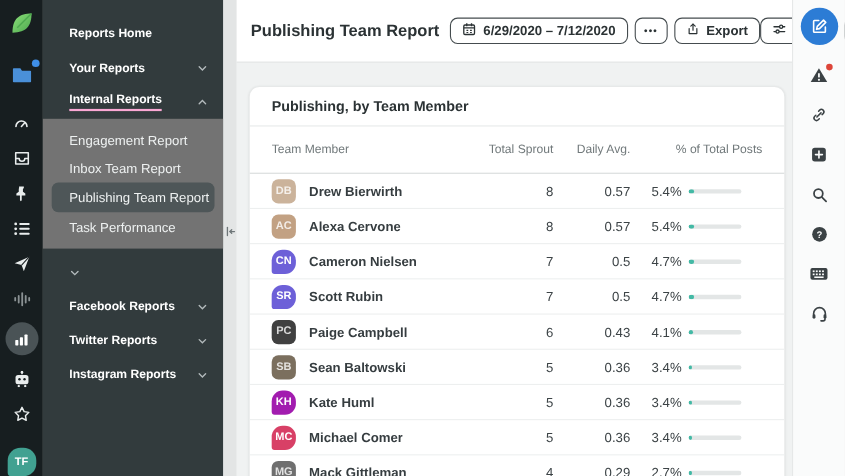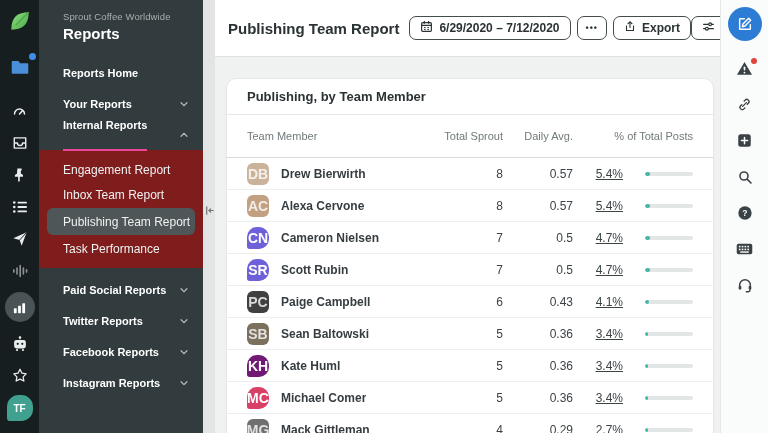--- a/index.html
+++ b/index.html
@@ -10,34 +10,34 @@
   
   .rail { width:39px; background:#171e20; display:flex; flex-direction:column; align-items:center; flex-shrink:0; }
   .logo { margin-top:8px; }
   .rail-folder { position:relative; margin-top:19px; width:24px; height:20px; display:flex; align-items:center; justify-content:center; }
   .rail-folder .dot { position:absolute; top:-4px; right:-4px; width:7px; height:7px; border-radius:50%; background:#3f8fe8; }
   .rail-ic { margin-top:16px; height:16px; display:flex; align-items:center; justify-content:center; color:#e9eded; }
   .rail-ic.first { margin-top:26px; }
   .rail-ic.dim { color:#8a9193; }
   .rail-active { margin-top:13px; width:30px; height:30px; border-radius:50%; background:#4a5356; display:flex; align-items:center; justify-content:center; color:#fff; }
   .rail-ic.after-active { margin-top:13px; }
-  .user-av { margin-top:auto; margin-bottom:12px; width:26px; height:26px; border-radius:45% 45% 45% 12%; background:#41a191; color:#fff;
+  .user-av { margin-top:auto; width:26px; height:26px; border-radius:45% 45% 45% 12%; background:#41a191; color:#fff;
              font-size:10px; font-weight:bold; display:flex; align-items:center; justify-content:center; }
 
   
   .sidebar { width:164px; background:#323b3d; color:#fff; flex-shrink:0; display:flex; flex-direction:column; }
   .sb-head { padding:11px 0 0 24px; }
   .acct { font-size:9.5px; color:#a7afb1; letter-spacing:.1px; }
   .sb-title { font-size:15px; font-weight:bold; margin-top:3px; }
   .nav { margin-top:15px; }
   .nav-item { height:31px; display:flex; align-items:center; justify-content:space-between; padding:0 14px 0 24px;
               font-size:11px; font-weight:bold; cursor:pointer; }
   .nav-item .chev { color:#b3babc; display:flex; }
-  .lbl-underline { border-bottom:2px solid #ec4899; padding-bottom:18px; }
-  .subpanel { background:#7f1d1d; padding:7px 0; }
+  .lbl-underline { border-bottom:2px solid #f9a8d4; padding-bottom:2px; }
+  .subpanel { background:#737373; padding:7px 0; }
   .sub-item { height:25px; display:flex; align-items:center; padding-left:24px; font-size:12px; color:#eef1f1; cursor:pointer; }
   .sub-item.selected { background:#4e5658; border-radius:6px; margin:1px 8px; padding-left:16px; height:27px; }
   .sections { margin-top:6px; }
 
   
   .strip { width:12px; background:#e3e5e5; flex-shrink:0; position:relative; }
   .strip .handle { position:absolute; top:205px; left:0; width:12px; display:flex; justify-content:center; color:#6e7678; cursor:pointer; }
 
   
   .main { flex:1; display:flex; flex-direction:column; background:#f0f2f2; min-width:0; }
@@ -55,25 +55,25 @@
   .card-title { height:36px; display:flex; align-items:center; padding:0 20px; font-size:13px; font-weight:bold; color:#2b3234;
                 border-bottom:1px solid #e7e9e9; }
   .thead, .trow { display:grid; grid-template-columns:1fr 80px 70px 120px; align-items:center; padding:0 20px; }
   .thead { height:43px; border-bottom:1px solid #d8dbdb; font-size:11px; color:#71797b; }
   .thead .h { text-align:right; }
   .thead .h.left { text-align:left; }
   .trow { height:32px; border-bottom:1px solid #edefef; font-size:12px; color:#3c4346; }
   .tm { display:flex; align-items:center; gap:12px; font-weight:bold; color:#363d40; min-width:0; }
   .tm .nm { overflow:hidden; text-overflow:ellipsis; white-space:nowrap; }
   .av { width:22px; height:22px; flex-shrink:0; display:flex; align-items:center; justify-content:center;
-        font-size:14px; font-weight:bold; color:#fff; }
+        font-size:10px; font-weight:bold; color:#fff; }
   .av.initials { border-radius:45% 45% 45% 12%; }
   .av.photo { border-radius:6px; color:rgba(255,255,255,.8); }
   .num { text-align:right; }
-  .pctcell { display:flex; align-items:center; justify-content:flex-end; gap:22px;text-decoration:underline; }
+  .pctcell { display:flex; align-items:center; justify-content:center; gap:6px; }
   .bar { width:48px; height:4px; border-radius:2px; background:#e3e6e6; overflow:hidden; }
   .bar i { display:block; height:100%; background:#43b9a5; border-radius:2px; }
 
   
   .rightrail { width:48px; background:#fafbfb; border-left:1px solid #e6e8e8; flex-shrink:0; display:flex; flex-direction:column; align-items:center; }
   .compose { width:34px; height:34px; border-radius:50%; background:#2c7cd5; color:#fff; margin-top:7px;
              display:flex; align-items:center; justify-content:center; cursor:pointer; }
   .rricon { margin-top:19px; height:17px; color:#3b4245; position:relative; display:flex; align-items:center; justify-content:center; cursor:pointer; }
   .rricon.alert::after { content:""; position:absolute; top:-2px; right:-4px; width:6px; height:6px; border-radius:50%; background:#dd4539; }
 </style>
@@ -163,24 +163,20 @@
     </div>
     <div class="rail-ic">
       <svg width="16" height="15" viewBox="0 0 24 23" fill="none" stroke="currentColor" stroke-width="2" stroke-linejoin="round">
         <path d="M12 2l3 6 6.5 1-4.7 4.6 1.1 6.4L12 17l-5.9 3 1.1-6.4L2.5 9 9 8Z"></path>
         </svg>
     </div>
     <div class="user-av">TF</div>
   </div>
 
   <nav class="sidebar">
-    <div class="sb-head">
-      <div class="acct">Sprout Coffee Worldwide</div>
-      <div class="sb-title">Reports</div>
-    </div>
     <div class="nav">
       <div class="nav-item">
         <span>Reports Home</span>
       </div>
       <div class="nav-item">
         <span>Your Reports</span>
         <span class="chev">
           <svg width="10" height="10" viewBox="0 0 24 24" fill="none" stroke="currentColor" stroke-width="3" stroke-linecap="round">
               <path d="M5 9l7 7 7-7"></path>
             </svg>
@@ -203,37 +199,36 @@
           </div>
         <div class="sub-item selected">
             <span>Publishing Team Report</span>
           </div>
         <div class="sub-item">
             <span>Task Performance</span>
           </div>
       </div>
       <div class="sections">
         <div class="nav-item">
-          <span>Paid Social Reports</span>
+          <span class="chev">
+              <svg width="10" height="10" viewBox="0 0 24 24" fill="none" stroke="currentColor" stroke-width="3" stroke-linecap="round">
+                <path d="M5 9l7 7 7-7"></path>
+              </svg>
+            </span>
+        </div>
+        <div class="nav-item">
+          <span>Facebook Reports</span>
           <span class="chev">
               <svg width="10" height="10" viewBox="0 0 24 24" fill="none" stroke="currentColor" stroke-width="3" stroke-linecap="round">
                 <path d="M5 9l7 7 7-7"></path>
               </svg>
             </span>
         </div>
         <div class="nav-item">
           <span>Twitter Reports</span>
-          <span class="chev">
-              <svg width="10" height="10" viewBox="0 0 24 24" fill="none" stroke="currentColor" stroke-width="3" stroke-linecap="round">
-                <path d="M5 9l7 7 7-7"></path>
-              </svg>
-            </span>
-        </div>
-        <div class="nav-item">
-          <span>Facebook Reports</span>
           <span class="chev">
               <svg width="10" height="10" viewBox="0 0 24 24" fill="none" stroke="currentColor" stroke-width="3" stroke-linecap="round">
                 <path d="M5 9l7 7 7-7"></path>
               </svg>
             </span>
         </div>
         <div class="nav-item">
           <span>Instagram Reports</span>
           <span class="chev">
               <svg width="10" height="10" viewBox="0 0 24 24" fill="none" stroke="currentColor" stroke-width="3" stroke-linecap="round">
@@ -378,21 +373,21 @@
               <span class="num">0.36</span>
               <span class="pctcell">
                 <span>3.4%</span>
                 <span class="bar">
                   <i style="width:3px"></i>
                 </span>
               </span>
             </div>
             <div class="trow">
               <span class="tm">
-                <span class="av initials" style="background:#701a75">KH</span>
+                <span class="av initials" style="background:#a21caf">KH</span>
                 <span class="nm">Kate Huml</span>
               </span>
               <span class="num">5</span>
               <span class="num">0.36</span>
               <span class="pctcell">
                 <span>3.4%</span>
                 <span class="bar">
                   <i style="width:3px"></i>
                 </span>
               </span>

